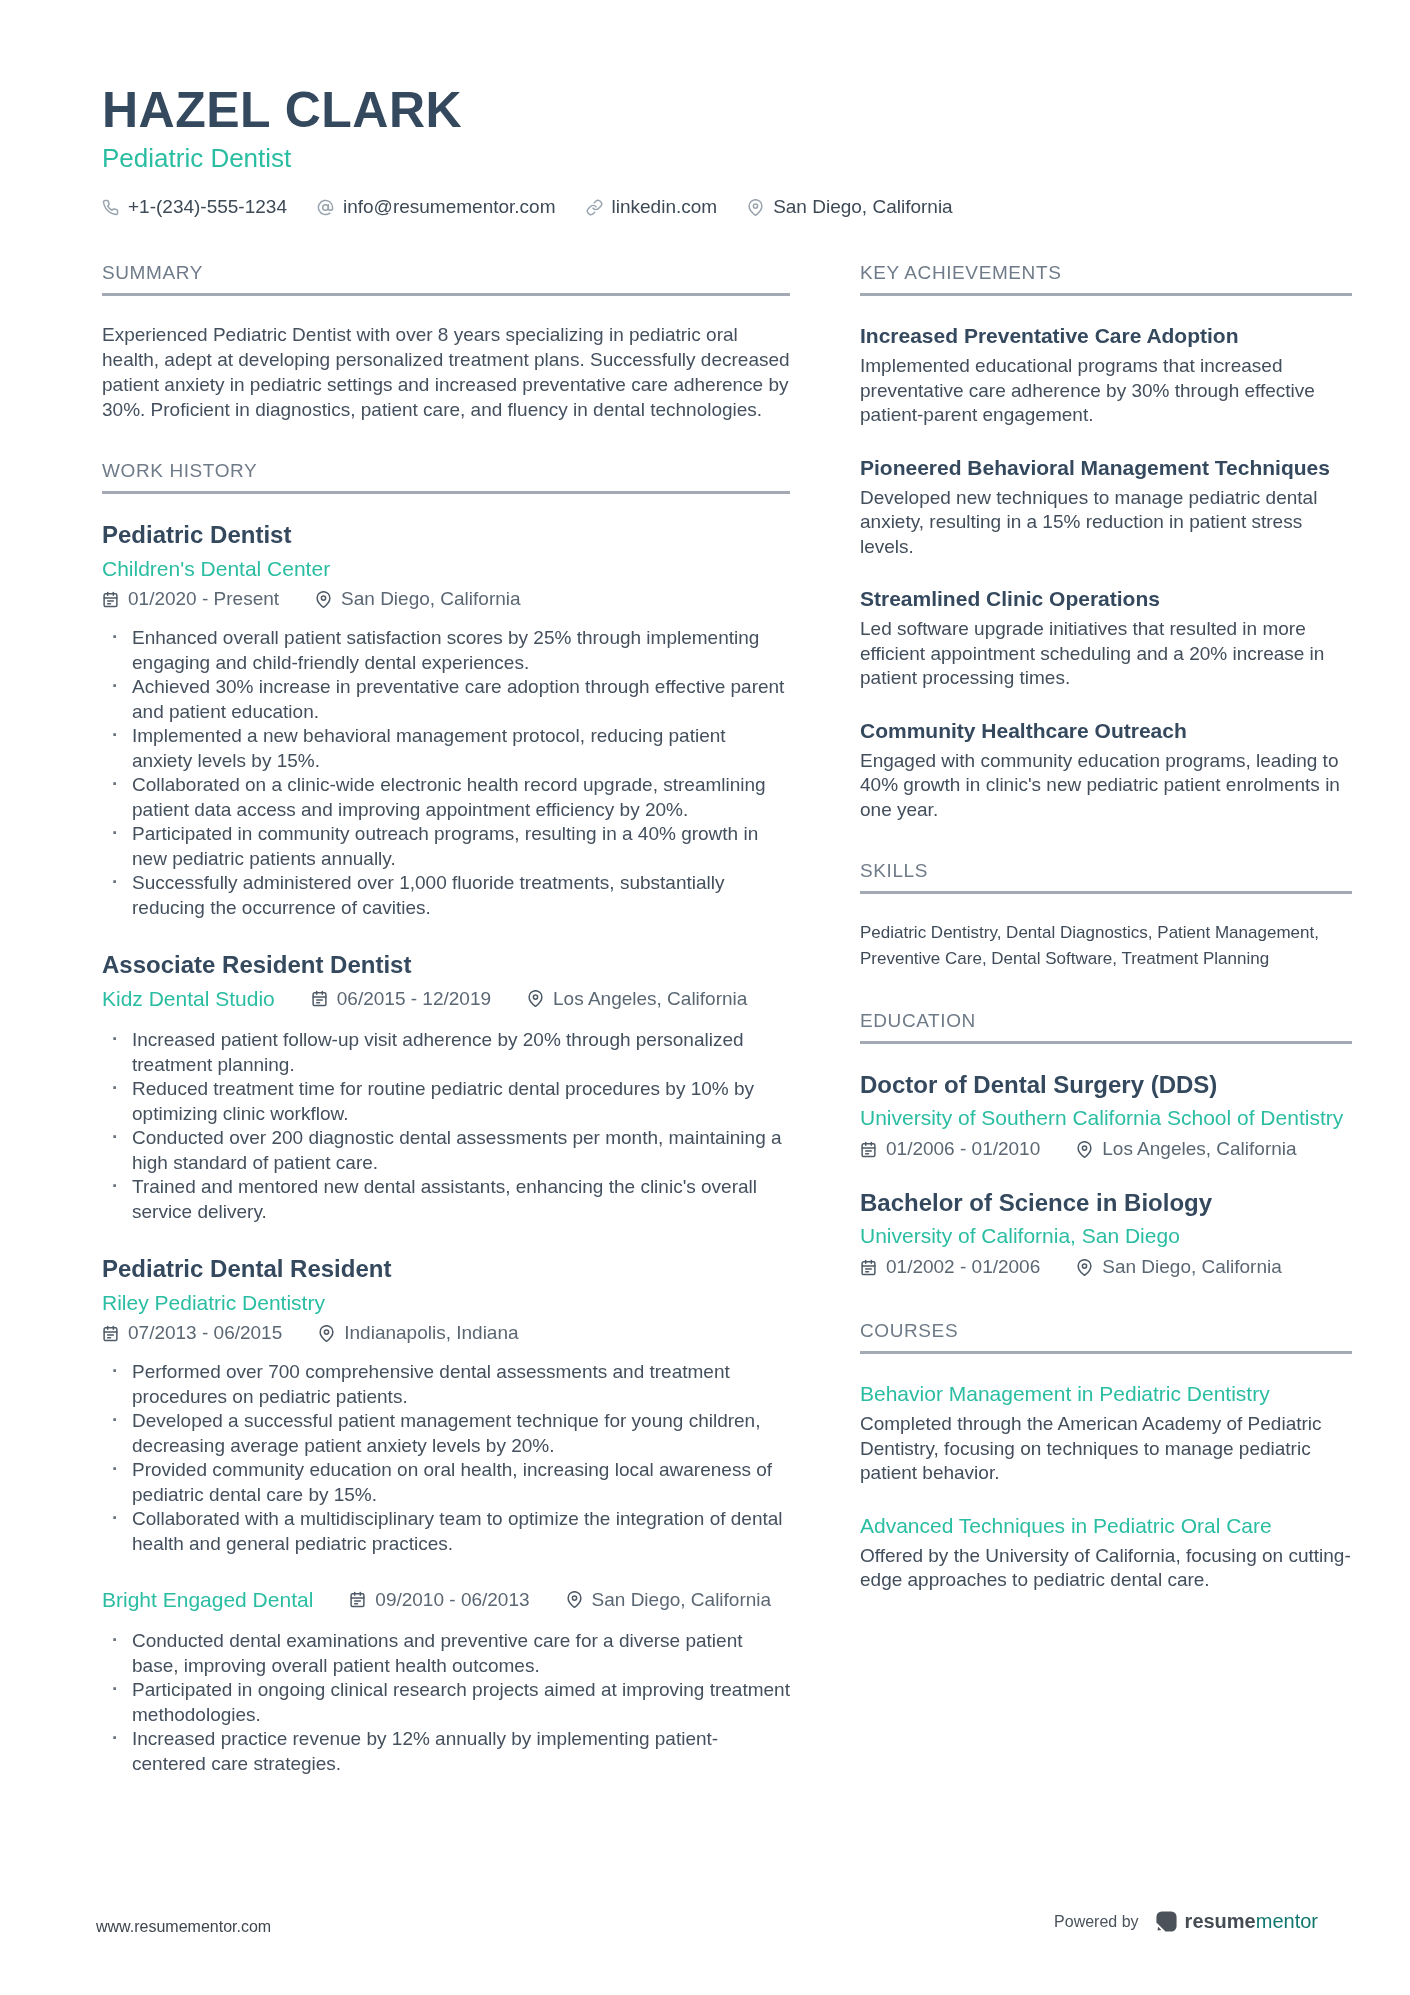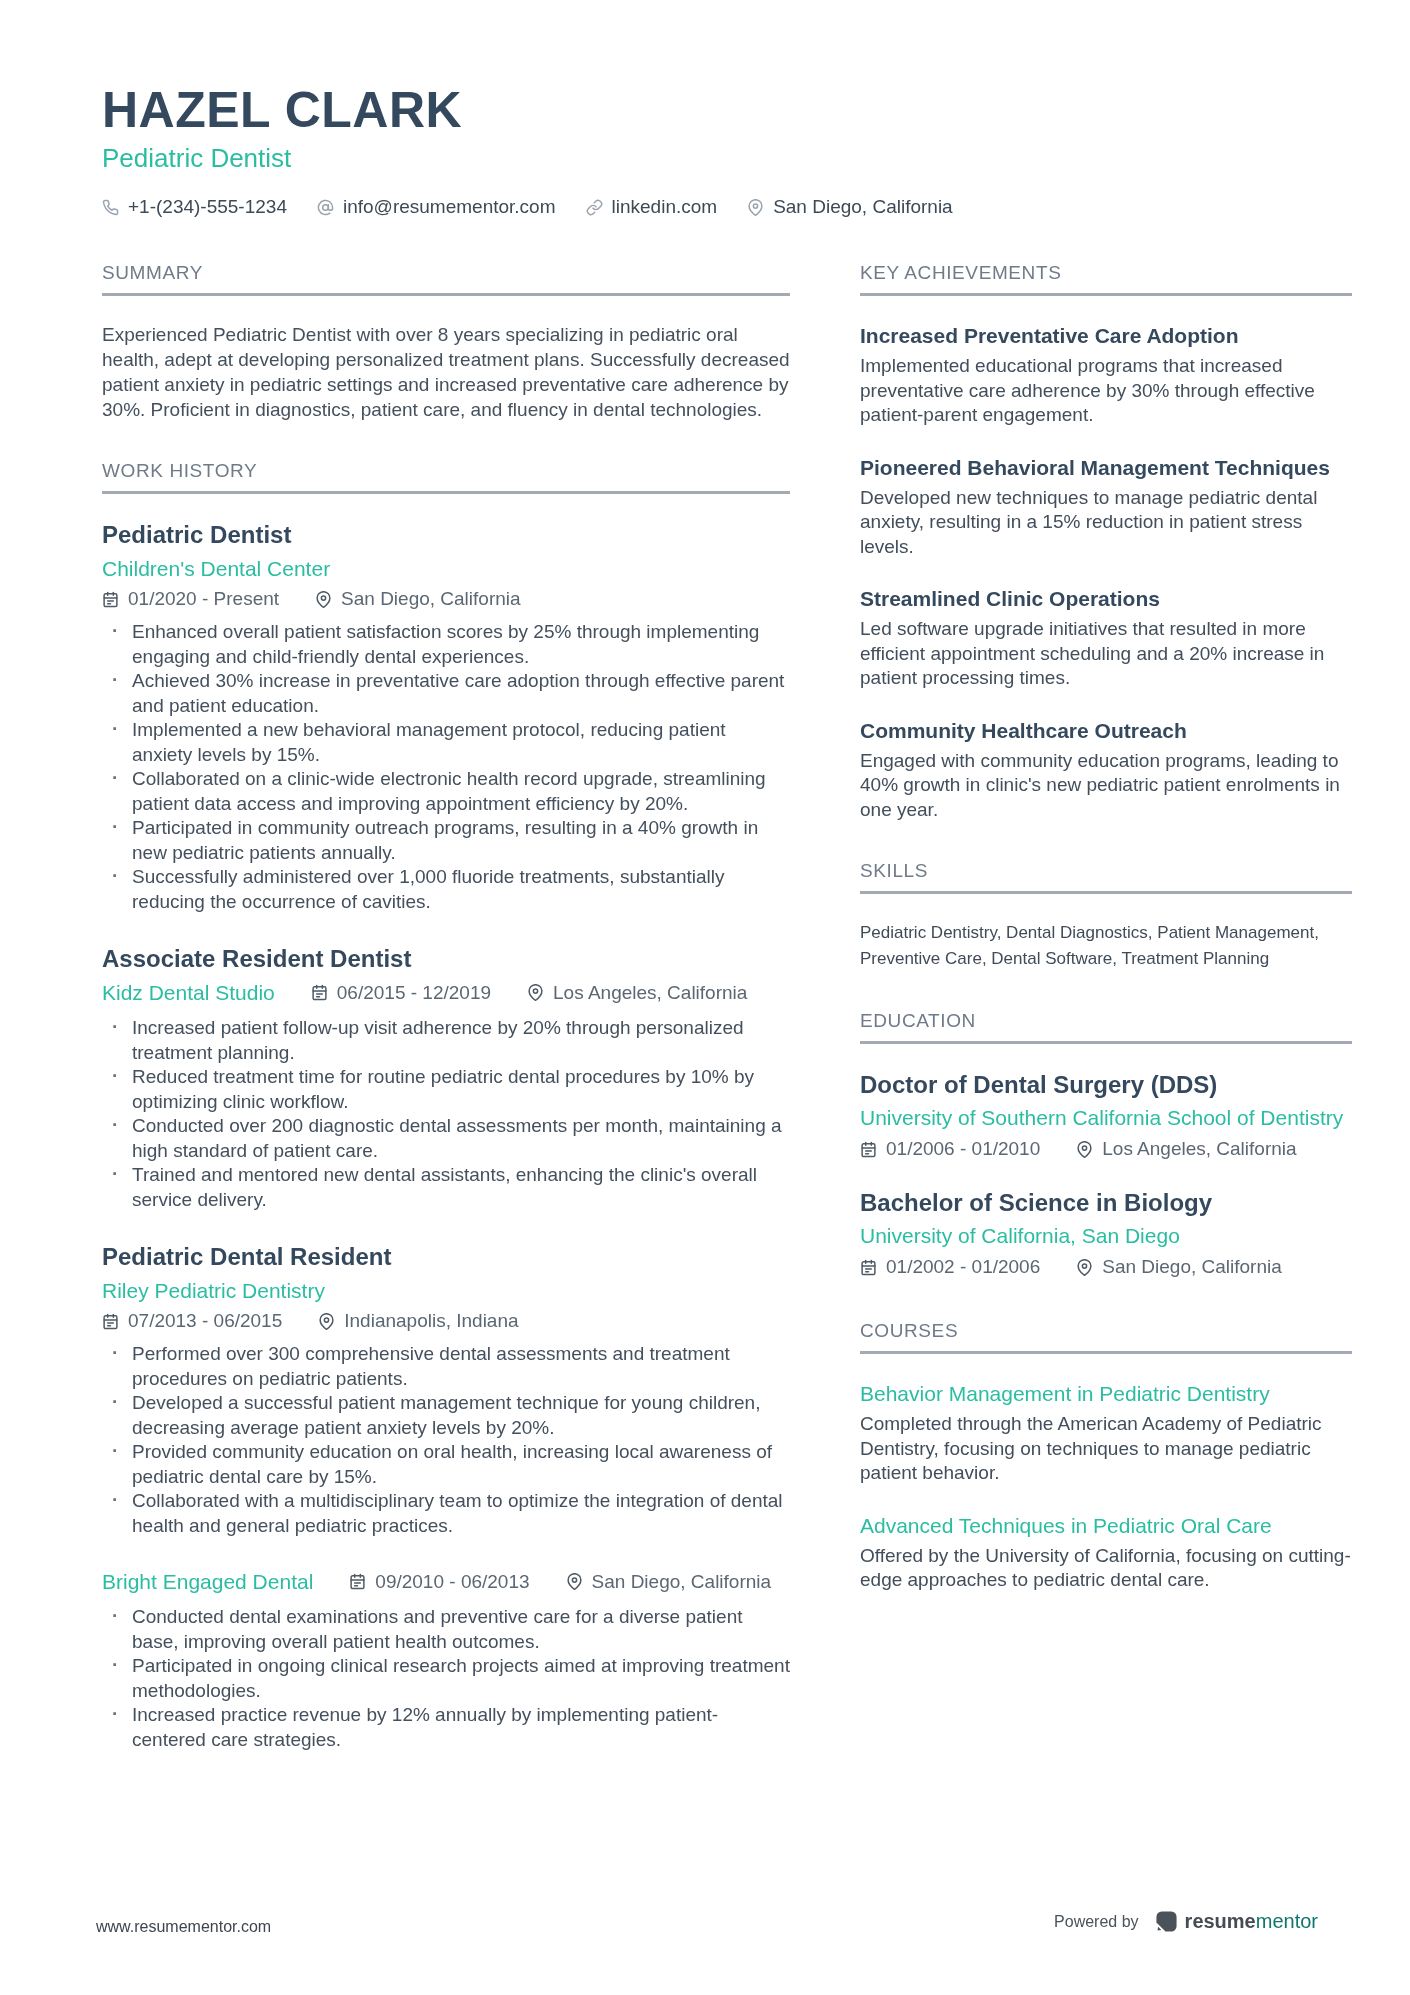--- a/index.html
+++ b/index.html
@@ -52,21 +52,21 @@
 
   
   .job { margin-bottom:30px; }
   .job-title { font-size:24px; line-height:30px; font-weight:700; color:var(--navy); margin-bottom:5px; }
   .job-meta-row { display:flex; flex-wrap:wrap; align-items:center; column-gap:36px; row-gap:6px; }
   .job-meta-row:not(.inline) .company { flex-basis:100%; }
   .company { font-size:21px; line-height:27px; color:var(--teal); font-weight:500; }
   .meta-item { display:inline-flex; align-items:center; gap:9px; font-size:19px; color:var(--meta); }
   .micon { color:#4e5a66; display:inline-flex; }
   .micon svg { width:17px; height:17px; display:block; }
-  .bullets { list-style:none; margin-top:10px; }
+  .bullets { list-style:none; margin-top:16px; }
   .bullet-item {
     position:relative; padding-left:30px;
     font-size:19px; line-height:24.5px; color:var(--body);
   }
   .bullet-item::before {
     content:"·"; position:absolute; left:10px; top:-1px;
     color:#6a7480; font-weight:700;
   }
 
   
@@ -245,21 +245,21 @@
         <span class="micon">
                 <svg viewBox="0 0 24 24" fill="none" stroke="currentColor" stroke-width="2.1" stroke-linecap="round" stroke-linejoin="round">
                   <path d="M21 10c0 7-9 13-9 13s-9-6-9-13a9 9 0 0 1 18 0z"></path>
                   <circle cx="12" cy="10" r="3"></circle>
                 </svg>
               </span>
         <span>Indianapolis, Indiana</span>
       </span>
     </div>
     <ul class="bullets">
-            <li class="bullet-item">Performed over 300 comprehensive dental assessments and treatment procedures on pediatric patients.</li>
+            <li class="bullet-item">Performed over 700 comprehensive dental assessments and treatment procedures on pediatric patients.</li>
             <li class="bullet-item">Developed a successful patient management technique for young children, decreasing average patient anxiety levels by 20%.</li>
             <li class="bullet-item">Provided community education on oral health, increasing local awareness of pediatric dental care by 15%.</li>
             <li class="bullet-item">Collaborated with a multidisciplinary team to optimize the integration of dental health and general pediatric practices.</li>
           </ul>
   </div>
 
   <div class="job">
     <div class="job-meta-row inline">
       <span class="company">Bright Engaged Dental</span>
       <span class="meta-item">

